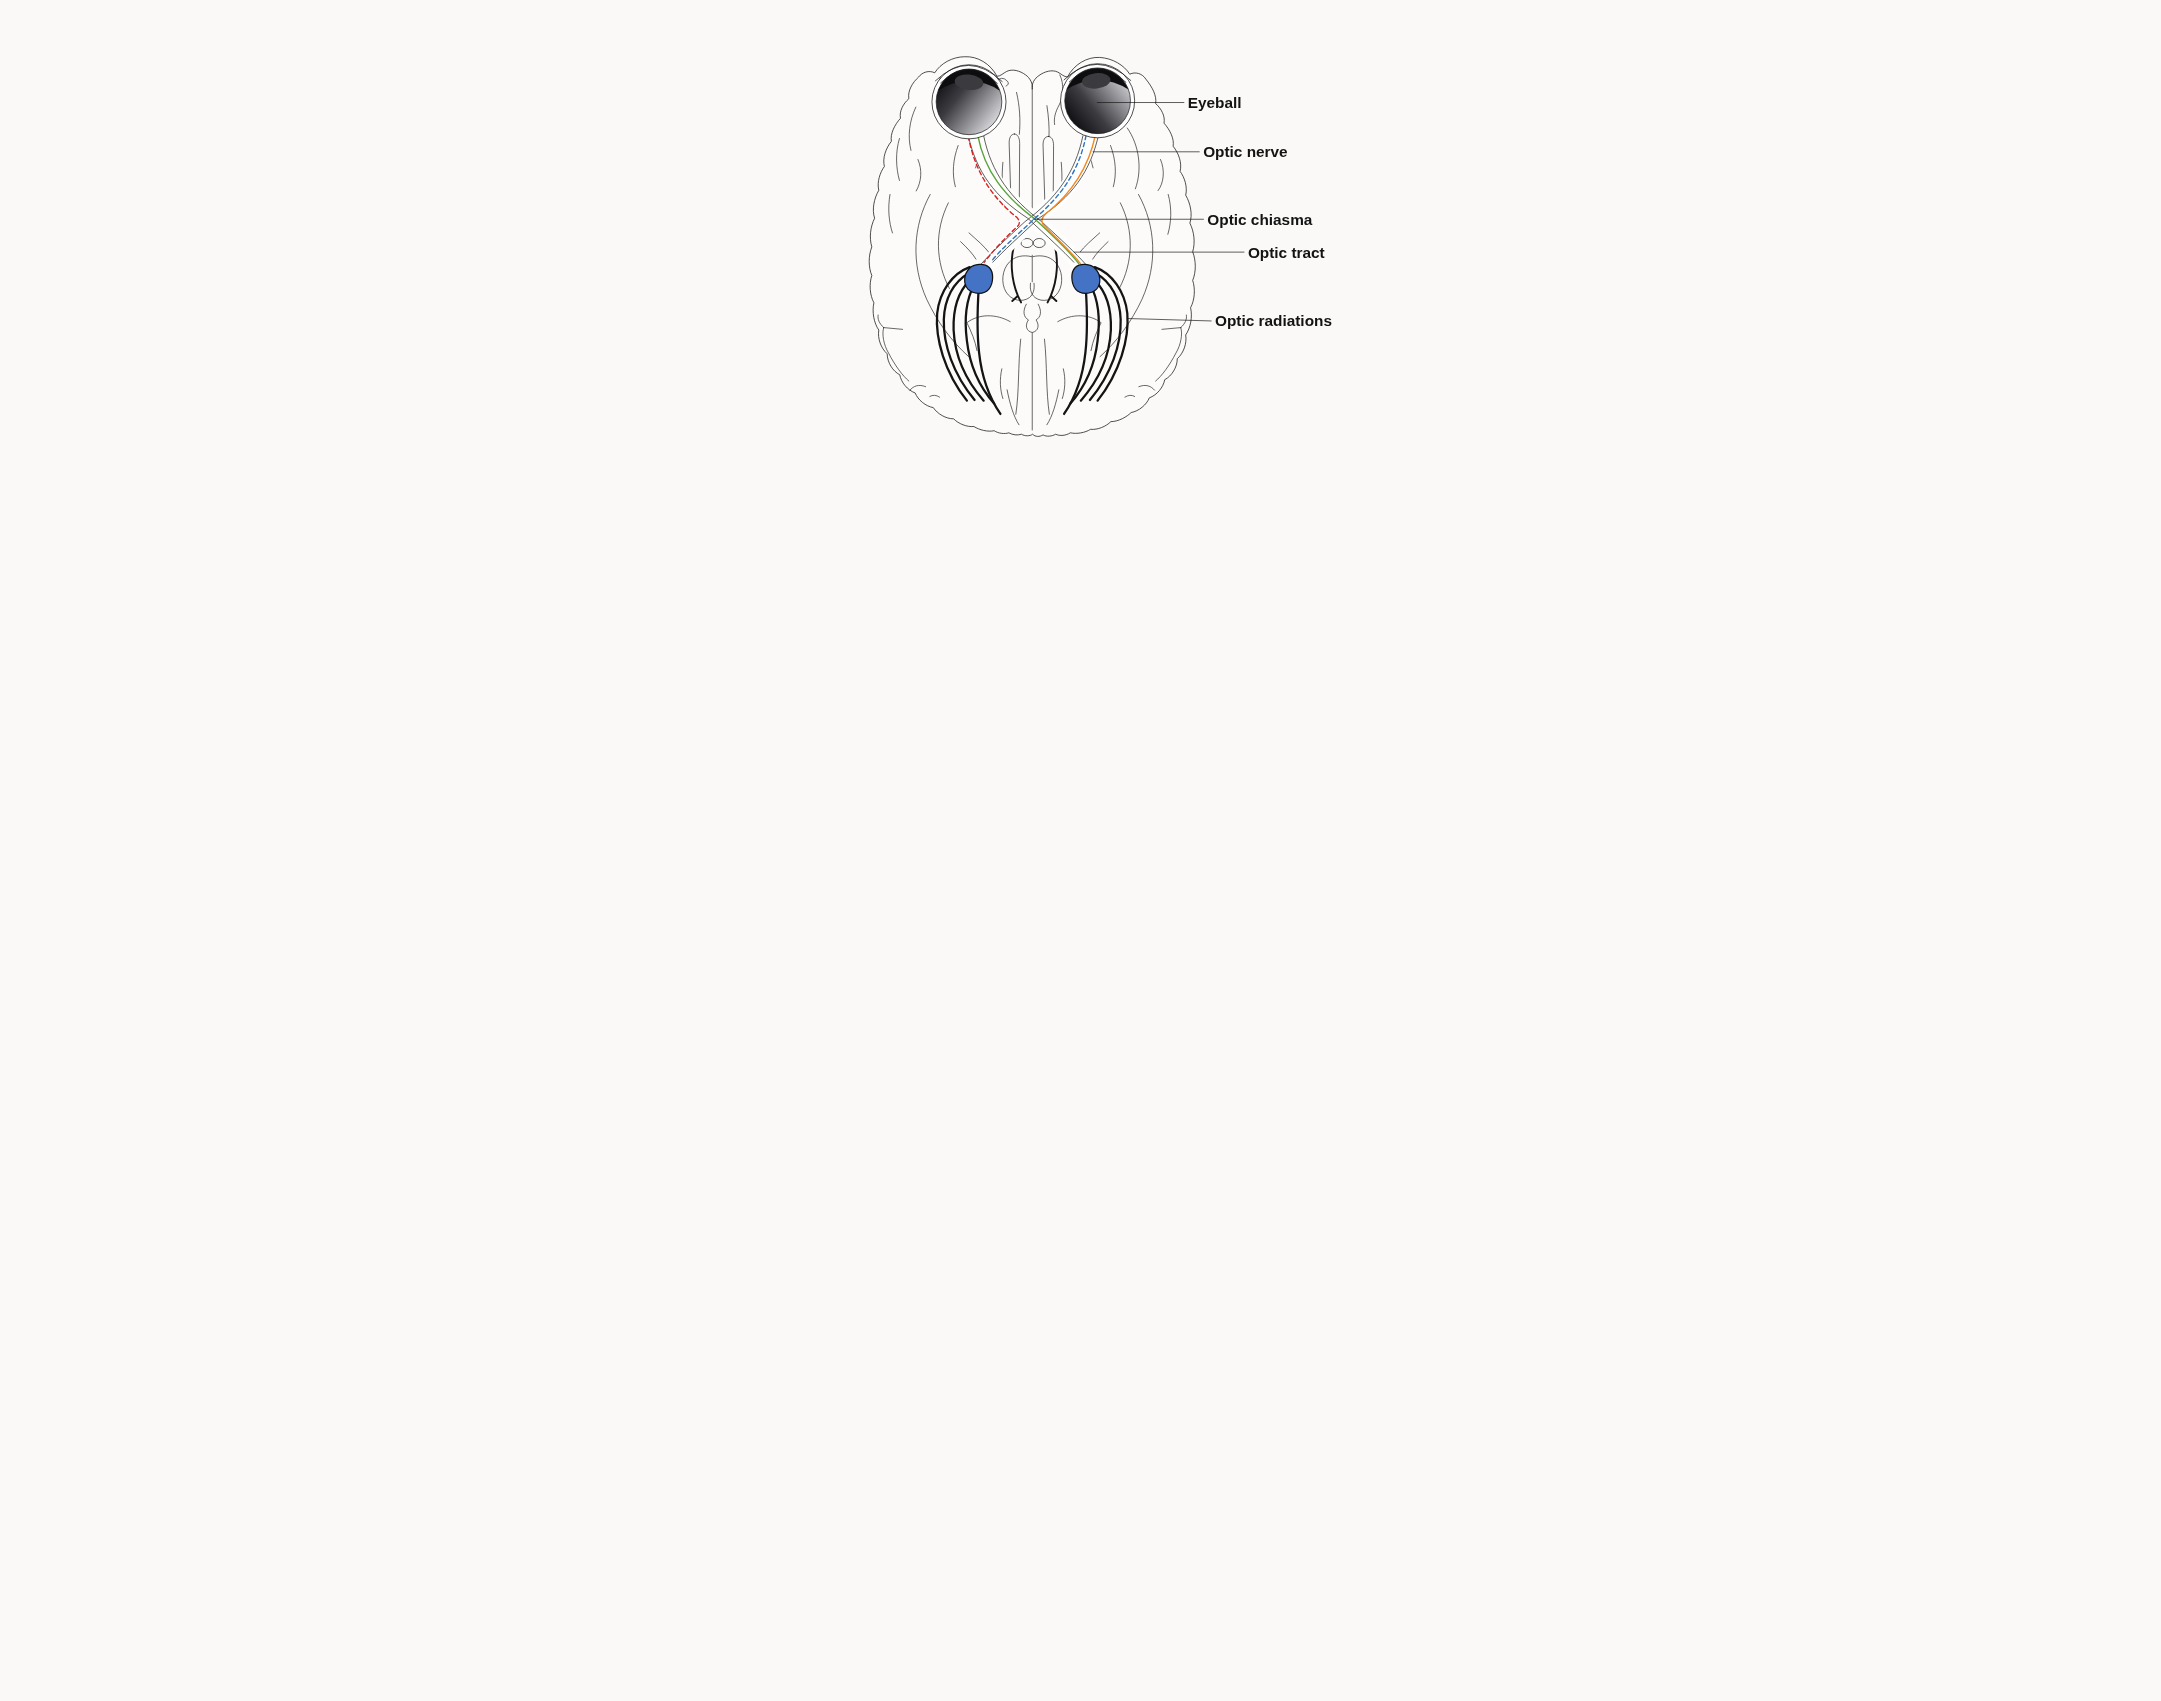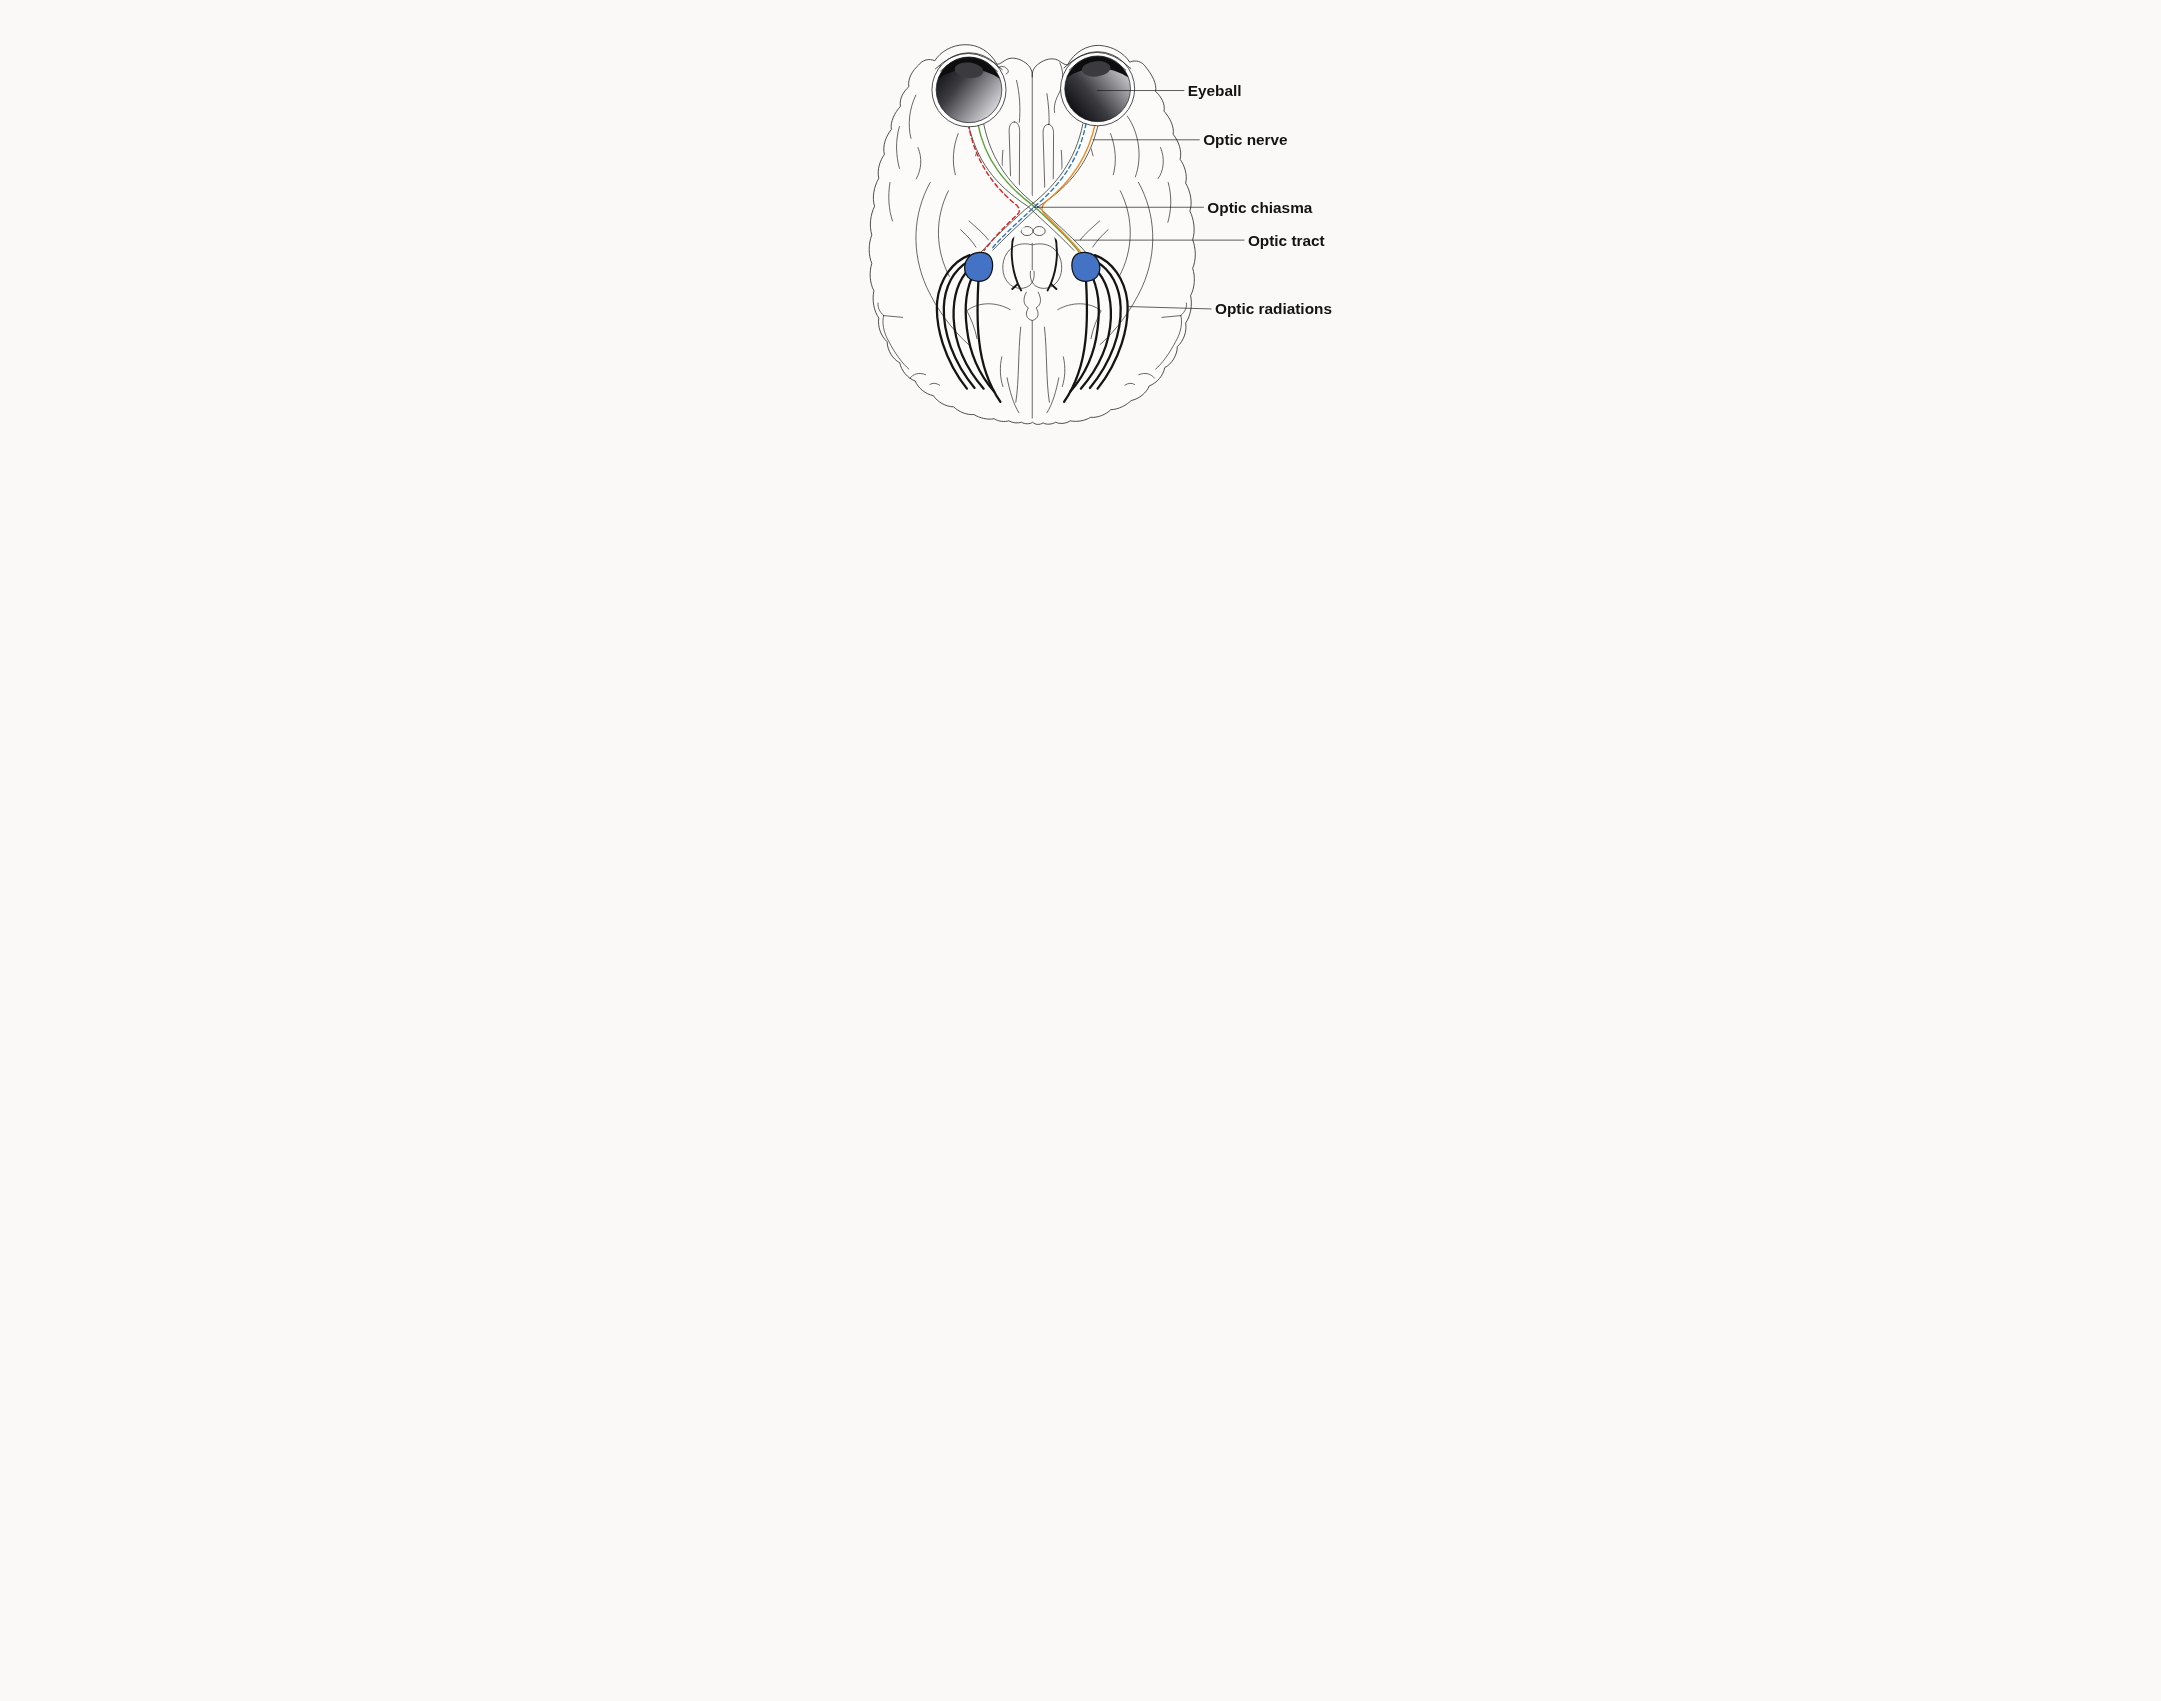--- a/index.html
+++ b/index.html
@@ -1,17 +1,17 @@
 <!DOCTYPE html>
 <html style="font-size:7px"><head>
 <meta charset="utf-8">
 <title>Diagram</title>
 <style>
   html,body{margin:0;padding:0;background:#FAF9F7;}
-  .canvas{width:540px;height:425px;margin:0 auto;position:relative;}
+  .canvas{width:540px;height:425px;margin:12px auto;position:relative;}
   svg{display:block;width:100%;height:100%;}
   .sulci path, .sulci ellipse{fill:none;stroke:#1C1C1C;stroke-width:1.9;stroke-linecap:round;}
   .outline{fill:#FCFBFA;stroke:#1A1A1A;stroke-width:2.2;stroke-linejoin:round;}
   .band-white{fill:none;stroke:#FEFEFD;stroke-width:46;stroke-linecap:round;}
   .band-edge{fill:none;stroke:#1A1A1A;stroke-width:2;stroke-linecap:round;}
   .fiber{fill:none;stroke-width:4;stroke-linecap:round;}
   .fiber.dashed{stroke-dasharray:12 9;}
   .radiation{fill:none;stroke:#141414;stroke-width:6.5;stroke-linecap:round;}
   .thickarc{fill:none;stroke:#161616;stroke-width:5.5;stroke-linecap:round;}
   .lgn{stroke:#111;stroke-width:3.5;}

